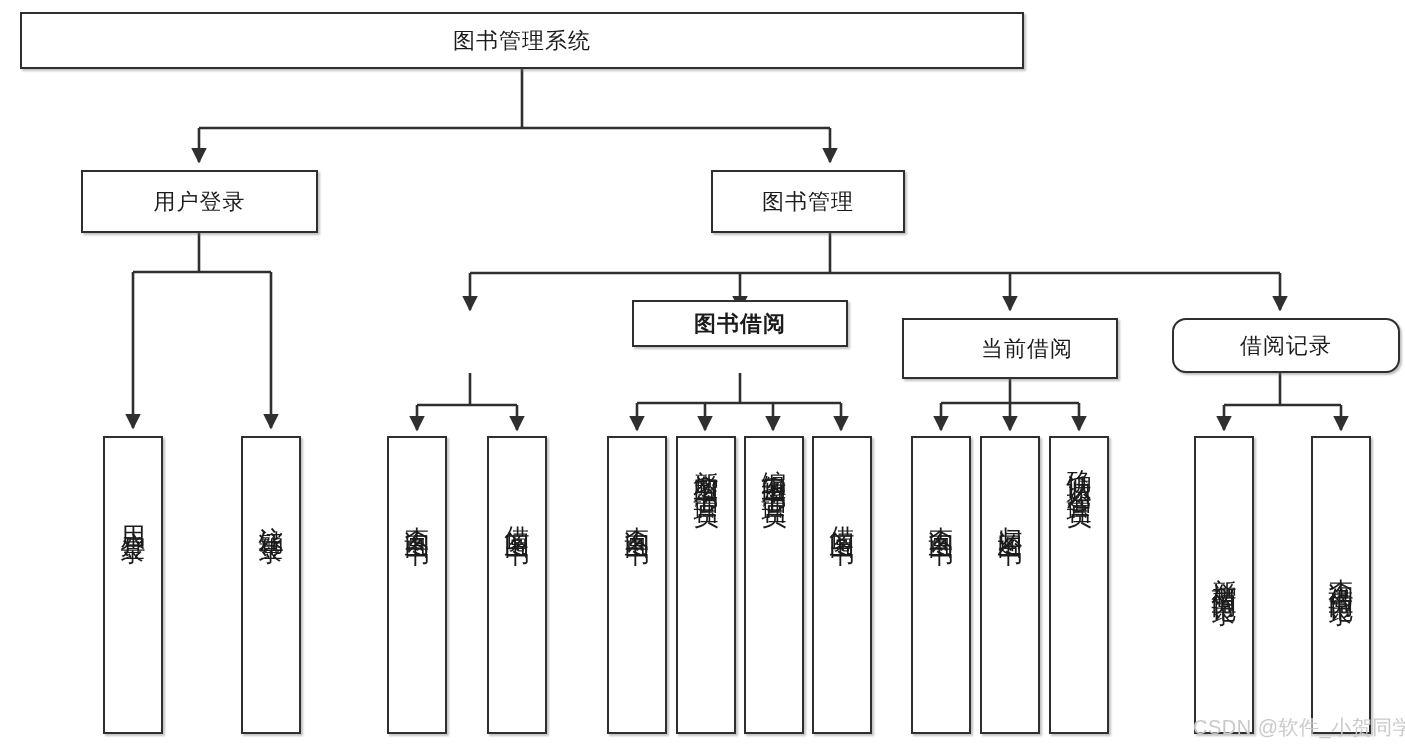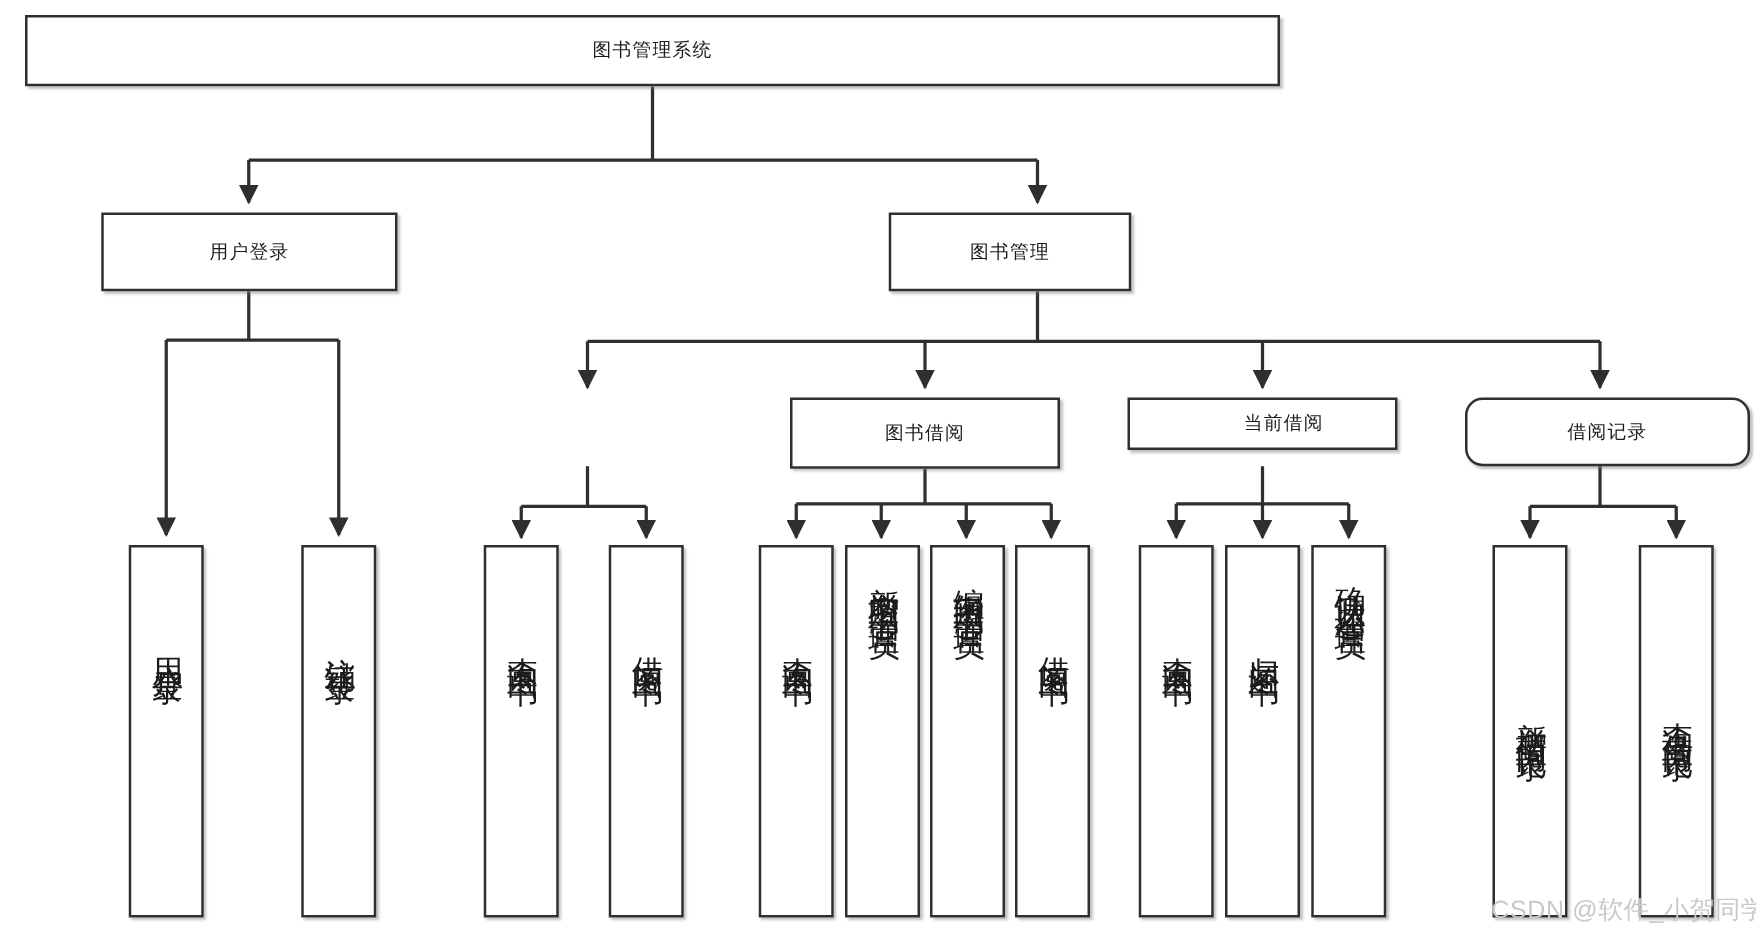--- a/index.html
+++ b/index.html
@@ -36,21 +36,21 @@
     justify-content: center;
     color: #1b1b1b;
     overflow: hidden;
   }
   .node-label {
     white-space: pre;
     line-height: 1.18;
     text-align: center;
   }
   .node.horizontal .node-label {
-    font-size: 15px;
+    font-size: 22px;
     letter-spacing: 1px;
   }
   .node.vertical {
     align-items: flex-start;
     padding-top: 12px;
   }
   .node.vertical .node-label {
     writing-mode: vertical-rl;
     text-orientation: upright;
     font-size: 25px;
@@ -132,24 +132,24 @@
     <span class="node-label">图书管理系统</span>
   </div>
 
   <div class="node horizontal" style="left:81px; top:170px; width:237px; height:63px;">
     <span class="node-label">用户登录</span>
   </div>
   <div class="node horizontal" style="left:711px; top:170px; width:194px; height:63px;">
     <span class="node-label">图书管理</span>
   </div>
 
-  <div class="node horizontal" style="left:632px; top:318px; width:216px; height:57px;">
+  <div class="node horizontal" style="left:632px; top:300px; width:216px; height:47px;font-weight:bold;">
     <span class="node-label">图书借阅</span>
   </div>
-  <div class="node horizontal" style="left:902px; top:318px; width:216px; height:42px;padding-left:34px;">
+  <div class="node horizontal" style="left:902px; top:318px; width:216px; height:61px;padding-left:34px;">
     <span class="node-label">当前借阅</span>
   </div>
   <div class="node horizontal" style="left:1172px; top:318px; width:228px; height:55px;border-radius:14px;">
     <span class="node-label">借阅记录</span>
   </div>
 
   <div class="node vertical mid" style="left:103px; top:436px; width:60px; height:298px;">
     <span class="node-label">用户登录</span>
   </div>
   <div class="node vertical mid" style="left:241px; top:436px; width:60px; height:298px;">

